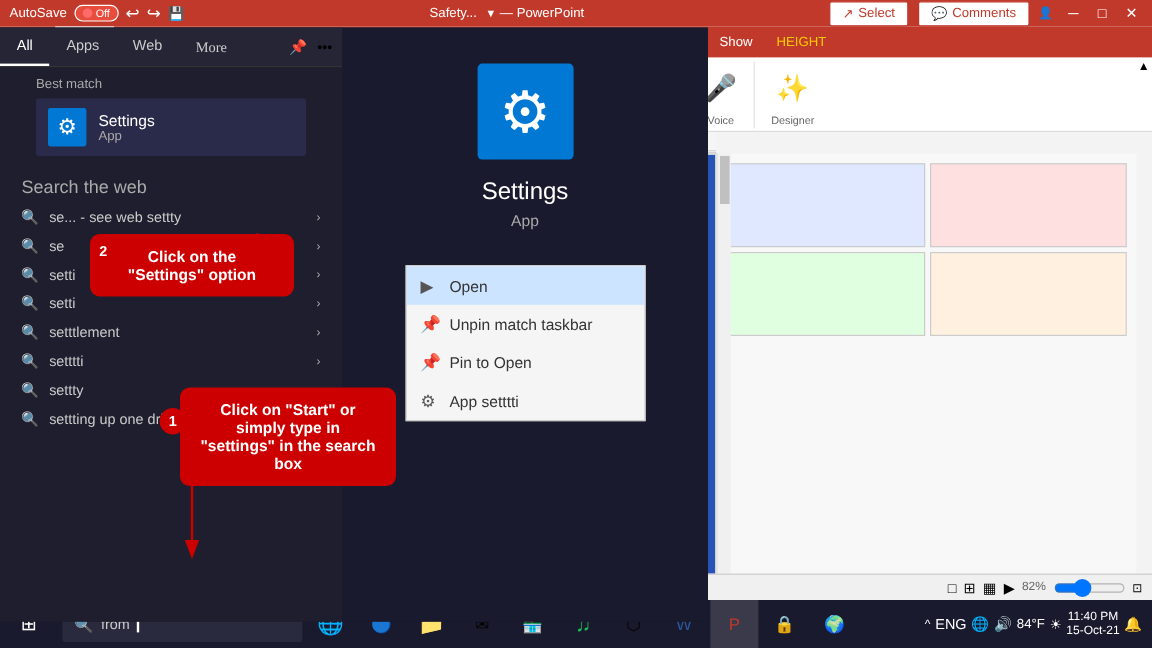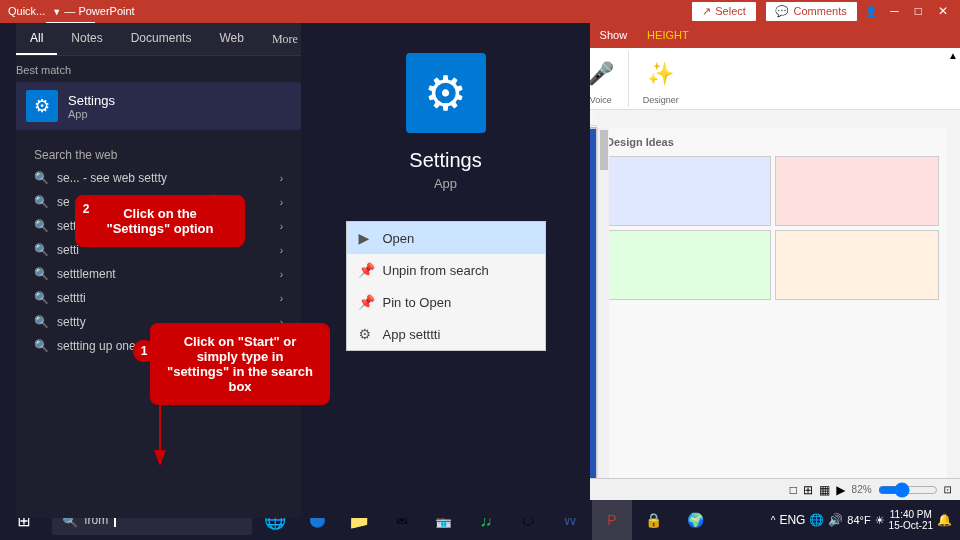--- a/index.html
+++ b/index.html
@@ -18,44 +18,44 @@
     .title-bar-right { display: flex; align-items: center; gap: 8px; }
     .title-bar-btn { color: white; font-size: 12px; cursor: pointer; padding: 0 4px; }
     .title-bar-close { color: white; font-size: 12px; cursor: pointer; padding: 0 4px; }
     .ribbon-tab { padding: 4px 10px; font-size: 11px; color: white; cursor: pointer; display: flex; align-items: center; }
     .ribbon-tab.active { background: white; color: #333; }
 
     
     .start-menu { position: absolute; bottom: 22px; left: 0; width: 590px; height: 495px; background: #1a1a2e; display: flex; z-index: 100; }
 
     
-    .start-left { width: 285px; background: #1e1e2e; display: flex; flex-direction: column; margin-left: 16px; }
+    .start-left { width: 285px; background: #1e1e2e; display: flex; flex-direction: column; }
 
     
     .search-tabs { display: flex; background: #252535; border-bottom: 1px solid #333; }
     .search-tab { padding: 8px 14px; font-size: 12px; color: #ccc; cursor: pointer; }
     .search-tab.active { color: white; border-bottom: 2px solid white; }
 
     
-    .best-match-section { padding: 8px 0; }
+    .best-match-section { padding: 8px 30px; }
     .section-label { color: #aaa; font-size: 11px; margin-bottom: 6px; }
     .best-match-item { display: flex; align-items: center; gap: 10px; background: #2a2a4a; padding: 8px 10px; border-radius: 2px; cursor: pointer; }
     .settings-icon-box { width: 32px; height: 32px; background: #0078d4; display: flex; align-items: center; justify-content: center; border-radius: 2px; }
     .settings-gear { color: white; font-size: 18px; }
     .match-info { }
     .match-name { color: white; font-size: 13px; font-weight: 500; }
     .match-type { color: #aaa; font-size: 11px; }
 
     
     .web-search-section { padding: 6px 12px; }
     .web-search-item { display: flex; align-items: center; gap: 8px; padding: 5px 6px; cursor: pointer; border-radius: 2px; }
     .web-search-icon { color: #aaa; font-size: 12px; }
     .web-search-text { color: #ccc; font-size: 12px; }
     .web-search-chevron { margin-left: auto; color: #aaa; font-size: 10px; }
-    .web-label { color: #aaa; font-size: 12px; padding: 4px 6px; }
+    .web-label { color: #aaa; font-size: 15px; padding: 4px 6px; }
 
     
     .start-right { width: 305px; background: #1a1a2e; display: flex; flex-direction: column; align-items: center; padding: 30px 20px; }
     .app-icon-large { width: 80px; height: 80px; background: #0078d4; display: flex; align-items: center; justify-content: center; border-radius: 4px; margin-bottom: 16px; }
     .app-icon-gear { color: white; font-size: 48px; }
     .app-name-large { color: white; font-size: 20px; font-weight: 400; margin-bottom: 4px; }
     .app-type { color: #aaa; font-size: 13px; margin-bottom: 30px; }
 
     
     .context-menu { width: 200px; background: #f5f5f5; border: 1px solid #ccc; }
@@ -80,22 +80,32 @@
 
     
     .share-btn { padding: 3px 10px; background: white; border: 1px solid #c0392b; border-radius: 2px; color: #c0392b; font-size: 11px; cursor: pointer; display: flex; align-items: center; gap: 4px; }
   </style>
 </head>
 <body>
 
 <div class="ppt-bg"></div>
 
 <div class="title-bar">
+  <div class="title-bar-left">
+    <span class="title-bar-text">AutoSave</span>
+    <div class="autosave-toggle">
+      <div class="toggle-dot"></div>
+      <span>Off</span>
+    </div>
+    <span style="color:white;font-size:14px;">↩</span>
+    <span style="color:white;font-size:14px;">↪</span>
+    <span style="color:white;font-size:11px;">💾</span>
+  </div>
   <div class="title-bar-center">
-    <span>Quick...</span>
+    <span>Safety...</span>
     <span style="font-size:9px;margin-left:4px;">▼</span>
     — PowerPoint
   </div>
   <div class="title-bar-right">
     <div class="share-btn">
       <span>↗</span>
       <span>Select</span>
     </div>
     <div class="share-btn">
       <span>💬</span>
@@ -302,21 +312,20 @@
 
       <line x1="78" y1="60" x2="78" y2="260" stroke="#ff6666" stroke-width="1" stroke-dasharray="4,2"></line>
       <text x="60" y="160" fill="#ff6666" font-size="8" transform="rotate(-90,60,160)">HEIGHT</text>
 
       <path d="M0 310 Q70 295 140 310 Q210 325 280 310 L280 340 L0 340 Z" fill="#1e44a0"></path>
     </svg>
   </div>
 </div>
 
 <div style="position:absolute;top:128px;left:597px;width:350px;height:372px;background:#f8f8f8;border-left:1px solid #ddd;padding:8px;">
-  <div style="font-size:11px;color:#666;font-weight:bold;margin-bottom:8px;">Design Ideas</div>
   <div style="display:grid;grid-template-columns:1fr 1fr;gap:4px;">
     <div style="background:#e0e8ff;height:70px;border:1px solid #ccc;cursor:pointer;"></div>
     <div style="background:#ffe0e0;height:70px;border:1px solid #ccc;cursor:pointer;"></div>
     <div style="background:#e0ffe0;height:70px;border:1px solid #ccc;cursor:pointer;"></div>
     <div style="background:#fff0e0;height:70px;border:1px solid #ccc;cursor:pointer;"></div>
   </div>
 </div>
 
 <div style="position:absolute;top:128px;left:597px;width:12px;height:372px;background:#f0f0f0;border-left:1px solid #ddd;">
   <div style="background:#c0c0c0;width:8px;height:40px;margin:2px auto;"></div>
@@ -339,22 +348,21 @@
     <span style="font-size:10px;cursor:pointer;">⊡</span>
   </div>
 </div>
 
 <div class="start-menu">
 
   <div class="start-left">
 
     <div class="search-tabs">
       <div class="search-tab active">All</div>
-      <div class="search-tab">Notes</div>
-      <div class="search-tab">Documents</div>
+      <div class="search-tab">Apps</div>
       <div class="search-tab">Web</div>
       <div class="search-tab" style="display:flex;align-items:center;gap:2px;font-family:Liberation Serif, serif;">More</div>
       <div style="margin-left:auto;display:flex;align-items:center;gap:8px;padding:0 8px;">
         <span style="cursor:pointer;font-size:12px;">📌</span>
         <span style="cursor:pointer;font-size:12px;">•••</span>
       </div>
     </div>
 
     <div class="best-match-section">
       <div class="section-label">Best match</div>
@@ -421,21 +429,21 @@
     <div class="app-name-large">Settings</div>
     <div class="app-type">App</div>
 
     <div class="context-menu">
       <div class="context-item highlighted">
         <span class="context-icon">▶</span>
         <span>Open</span>
       </div>
       <div class="context-item">
         <span class="context-icon">📌</span>
-        <span>Unpin from search</span>
+        <span>Unpin match taskbar</span>
       </div>
       <div class="context-item">
         <span class="context-icon">📌</span>
         <span>Pin to Open</span>
       </div>
       <div class="context-item">
         <span class="context-icon">⚙</span>
         <span>App setttti</span>
       </div>
     </div>

